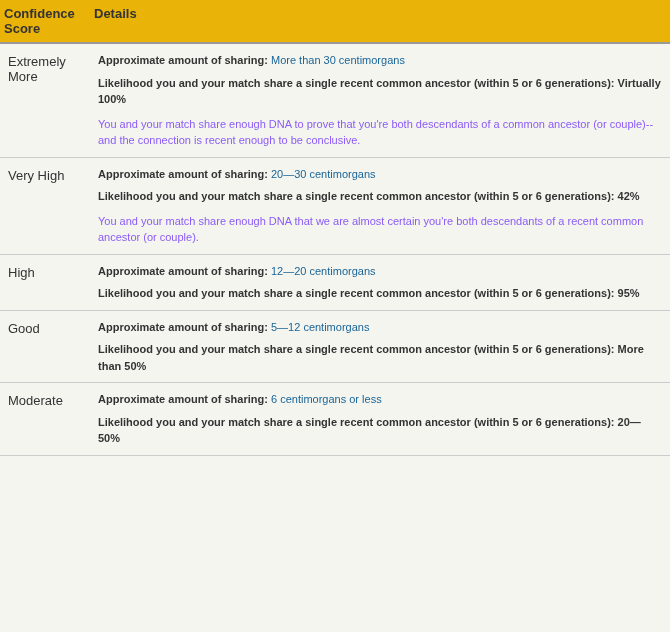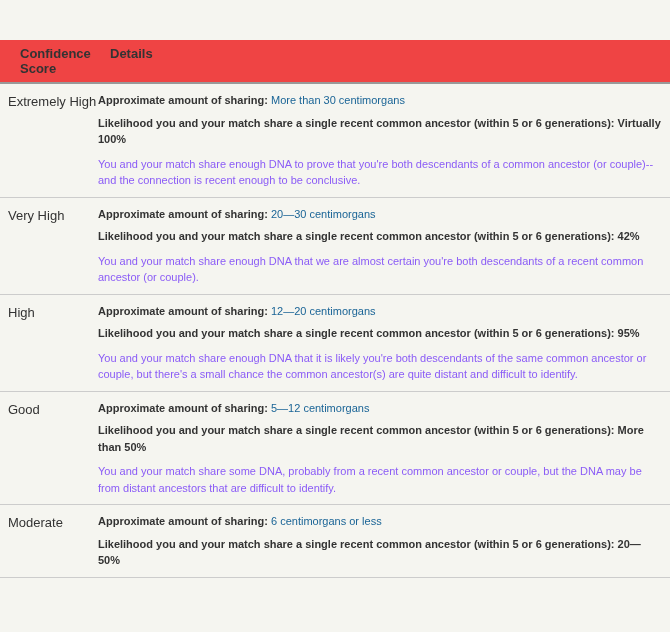--- a/index.html
+++ b/index.html
@@ -14,23 +14,22 @@
       color: #333;
       width: 670px;
     }
     .table-container {
       width: 670px;
       background: #f5f5f0;
     }
     .header-row {
       display: flex;
       border-bottom: 2px solid #999;
-      padding: 6px 8px 6px 20px;
-      background: #ef4444;
-      margin-top: 40px;
+      padding: 6px 8px 6px 4px;
+      background: #eab308;
     }
     .col-score {
       width: 90px;
       min-width: 90px;
       flex-shrink: 0;
     }
     .col-details {
       flex: 1;
     }
     .header-text {
@@ -84,49 +83,47 @@
     <div class="col-score">
       <span class="header-text">Confidence Score</span>
     </div>
     <div class="col-details">
       <span class="header-text">Details</span>
     </div>
   </div>
 
   <div id="rows-container">
       <div class="data-row">
-        <div class="score-cell">Extremely High</div>
+        <div class="score-cell">Extremely More</div>
         <div class="details-cell">
           <div class="detail-block"><span class="label-text">Approximate amount of sharing: </span><span class="blue-text">More than 30 centimorgans</span></div>
           <div class="detail-block"><span class="label-text">Likelihood you and your match share a single recent common ancestor (within 5 or 6 generations): </span><span class="label-text">Virtually 100%</span></div>
           <div class="desc-text">You and your match share enough DNA to prove that you're both descendants of a common ancestor (or couple)--and the connection is recent enough to be conclusive.</div>
         </div>
       </div>
       <div class="data-row">
         <div class="score-cell">Very High</div>
         <div class="details-cell">
           <div class="detail-block"><span class="label-text">Approximate amount of sharing: </span><span class="blue-text">20—30 centimorgans</span></div>
           <div class="detail-block"><span class="label-text">Likelihood you and your match share a single recent common ancestor (within 5 or 6 generations): </span><span class="label-text">42%</span></div>
           <div class="desc-text">You and your match share enough DNA that we are almost certain you're both descendants of a recent common ancestor (or couple).</div>
         </div>
       </div>
       <div class="data-row">
         <div class="score-cell">High</div>
         <div class="details-cell">
           <div class="detail-block"><span class="label-text">Approximate amount of sharing: </span><span class="blue-text">12—20 centimorgans</span></div>
           <div class="detail-block"><span class="label-text">Likelihood you and your match share a single recent common ancestor (within 5 or 6 generations): </span><span class="label-text">95%</span></div>
-          <div class="desc-text">You and your match share enough DNA that it is likely you're both descendants of the same common ancestor or couple, but there's a small chance the common ancestor(s) are quite distant and difficult to identify.</div>
         </div>
       </div>
       <div class="data-row">
         <div class="score-cell">Good</div>
         <div class="details-cell">
           <div class="detail-block"><span class="label-text">Approximate amount of sharing: </span><span class="blue-text">5—12 centimorgans</span></div>
           <div class="detail-block"><span class="label-text">Likelihood you and your match share a single recent common ancestor (within 5 or 6 generations): </span><span class="label-text">More than 50%</span></div>
-          <div class="desc-text">You and your match share some DNA, probably from a recent common ancestor or couple, but the DNA may be from distant ancestors that are difficult to identify.</div>
         </div>
       </div>
       <div class="data-row">
         <div class="score-cell">Moderate</div>
         <div class="details-cell">
           <div class="detail-block"><span class="label-text">Approximate amount of sharing: </span><span class="blue-text">6 centimorgans or less</span></div>
           <div class="detail-block"><span class="label-text">Likelihood you and your match share a single recent common ancestor (within 5 or 6 generations): </span><span class="label-text">20—50%</span></div>
         </div>
       </div>
     </div>

